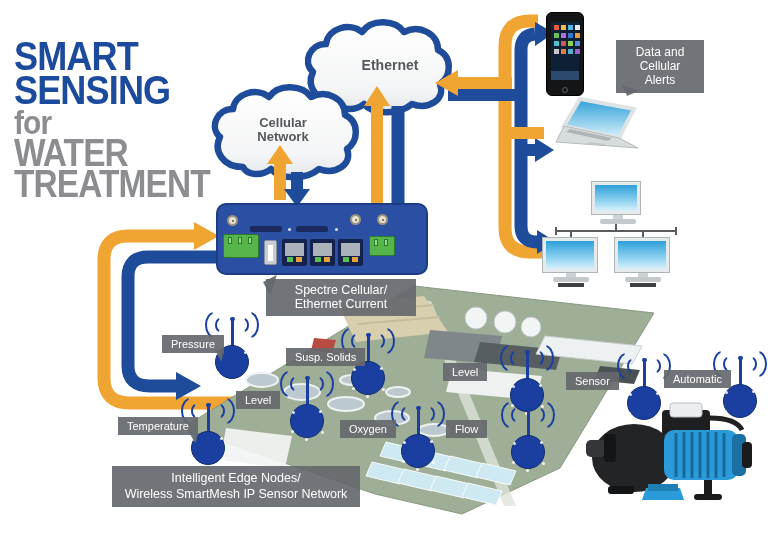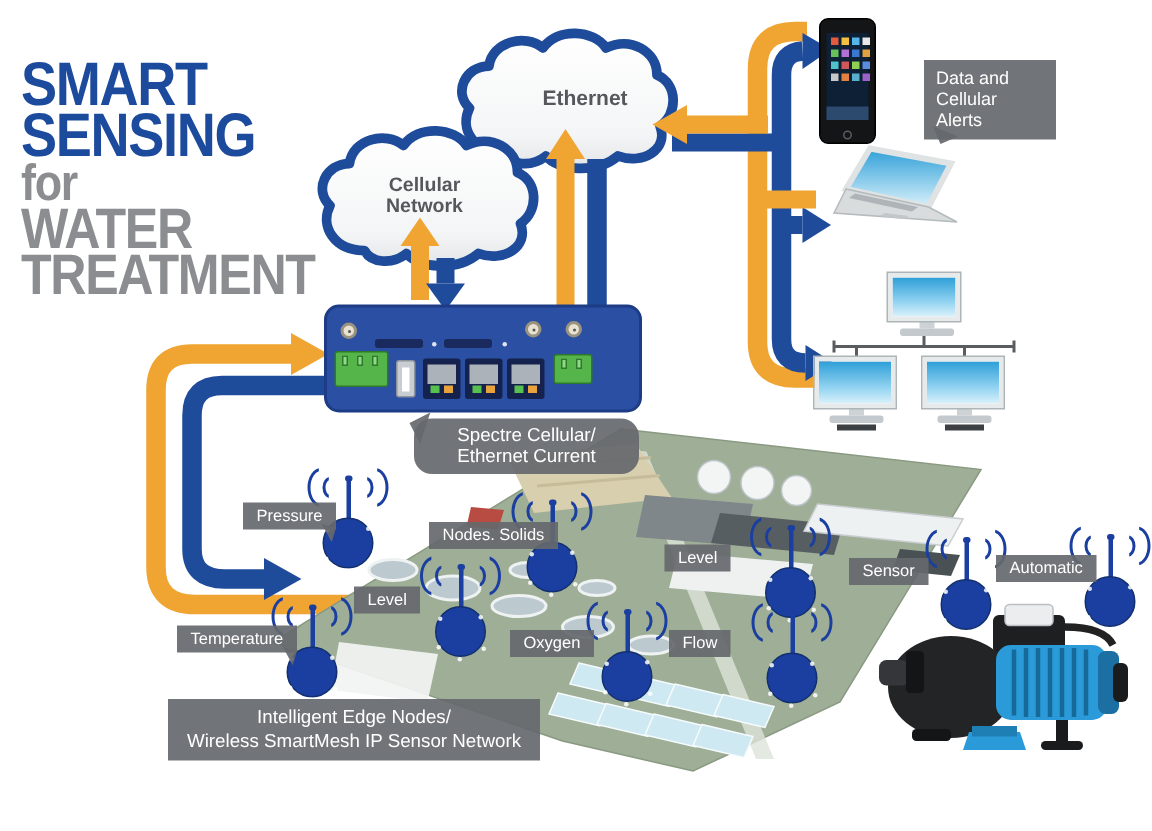--- a/index.html
+++ b/index.html
@@ -10,21 +10,21 @@
   
   .title{position:absolute;left:14px;top:40px;transform:scaleX(.88);transform-origin:left top;
          font-weight:bold;line-height:1;}
   .title div{letter-spacing:-1px;}
   .t-blue{color:#1C4A9C;font-size:41px;line-height:.82;}
   .t-gray{color:#8B8D90;font-size:38px;line-height:.82;}
   .t-for{color:#8B8D90;font-size:34px;line-height:.9;}
 
   
   .glabel{position:absolute;background:rgba(101,104,108,.92);color:#fff;font-size:11px;
-          padding:3px 9px;white-space:nowrap;z-index:30;}
+          padding:3px 9px;white-space:nowrap;z-index:30;text-align:center;}
   .glabel-c{text-align:center;white-space:normal;}
   #lbl-gateway{width:150px;font-size:12.5px;line-height:1.15;padding:4px 6px;}
   #lbl-gateway::before{content:'';position:absolute;left:-14px;top:-8px;width:0;height:0;
      border:11px solid transparent;border-right-color:rgba(101,104,108,.92);transform:rotate(18deg);}
   #lbl-edge{width:248px;font-size:12.5px;line-height:1.25;padding:5px 6px;}
   #lbl-alerts{width:88px;font-size:12px;line-height:1.15;padding:6px 8px;}
   #lbl-alerts::after{content:'';position:absolute;left:2px;bottom:-12px;width:0;height:0;
      border:9px solid transparent;border-top-color:rgba(101,104,108,.92);transform:rotate(22deg);}
   #s-lbl-0::after,#s-lbl-1::after{content:'';position:absolute;right:-7px;bottom:-6px;width:0;height:0;
      border:7px solid transparent;border-left-color:rgba(101,104,108,.92);transform:rotate(-28deg);}
@@ -239,37 +239,37 @@
     <span class="gw-term" style="left:151px;top:31px;width:26px;height:20px;">
       <i style="left:4px;"></i>
         <i style="left:14px;"></i>
       </span>
     <span class="gw-usb" style="left:46px;top:35px;"></span>
     <span class="gw-rj" style="left:64px;top:34px;"></span>
     <span class="gw-rj" style="left:92px;top:34px;"></span>
     <span class="gw-rj" style="left:120px;top:34px;"></span>
   </div>
 
-  <div class="glabel glabel-c" id="lbl-gateway" style="left:276px;top:279px;border-radius:12px;">
+  <div class="glabel glabel-c" id="lbl-gateway" style="left:266px;top:279px;">
     <div>Spectre Cellular/</div>
     <div>Ethernet Current</div>
   </div>
   <div class="glabel" id="lbl-alerts" style="left:616px;top:40px;white-space:normal;">
     <div>Data and</div>
     <div>Cellular</div>
     <div>Alerts</div>
   </div>
   <div class="glabel glabel-c" id="lbl-edge" style="left:112px;top:466px;">
     <div>Intelligent Edge Nodes/</div>
     <div>Wireless SmartMesh IP Sensor Network</div>
   </div>
 
   <div class="glabel" id="s-lbl-0" style="left:150px;top:335px;margin-left:12px;">Pressure</div>
   <div class="glabel" id="s-lbl-1" style="left:118px;top:417px;">Temperature</div>
-  <div class="glabel" style="left:286px;top:348px;">Nodes. Solids</div>
+  <div class="glabel" style="left:286px;top:348px;">Susp. Solids</div>
   <div class="glabel" style="left:236px;top:391px;">Level</div>
   <div class="glabel" style="left:340px;top:420px;">Oxygen</div>
   <div class="glabel" style="left:443px;top:363px;">Level</div>
   <div class="glabel" style="left:446px;top:420px;">Flow</div>
   <div class="glabel" style="left:566px;top:372px;">Sensor</div>
   <div class="glabel" style="left:664px;top:370px;">Automatic</div>
 
   <div class="sensor" style="left:214px;top:317px;">
     <span class="ant"></span>
     <span class="wv wv-l">

